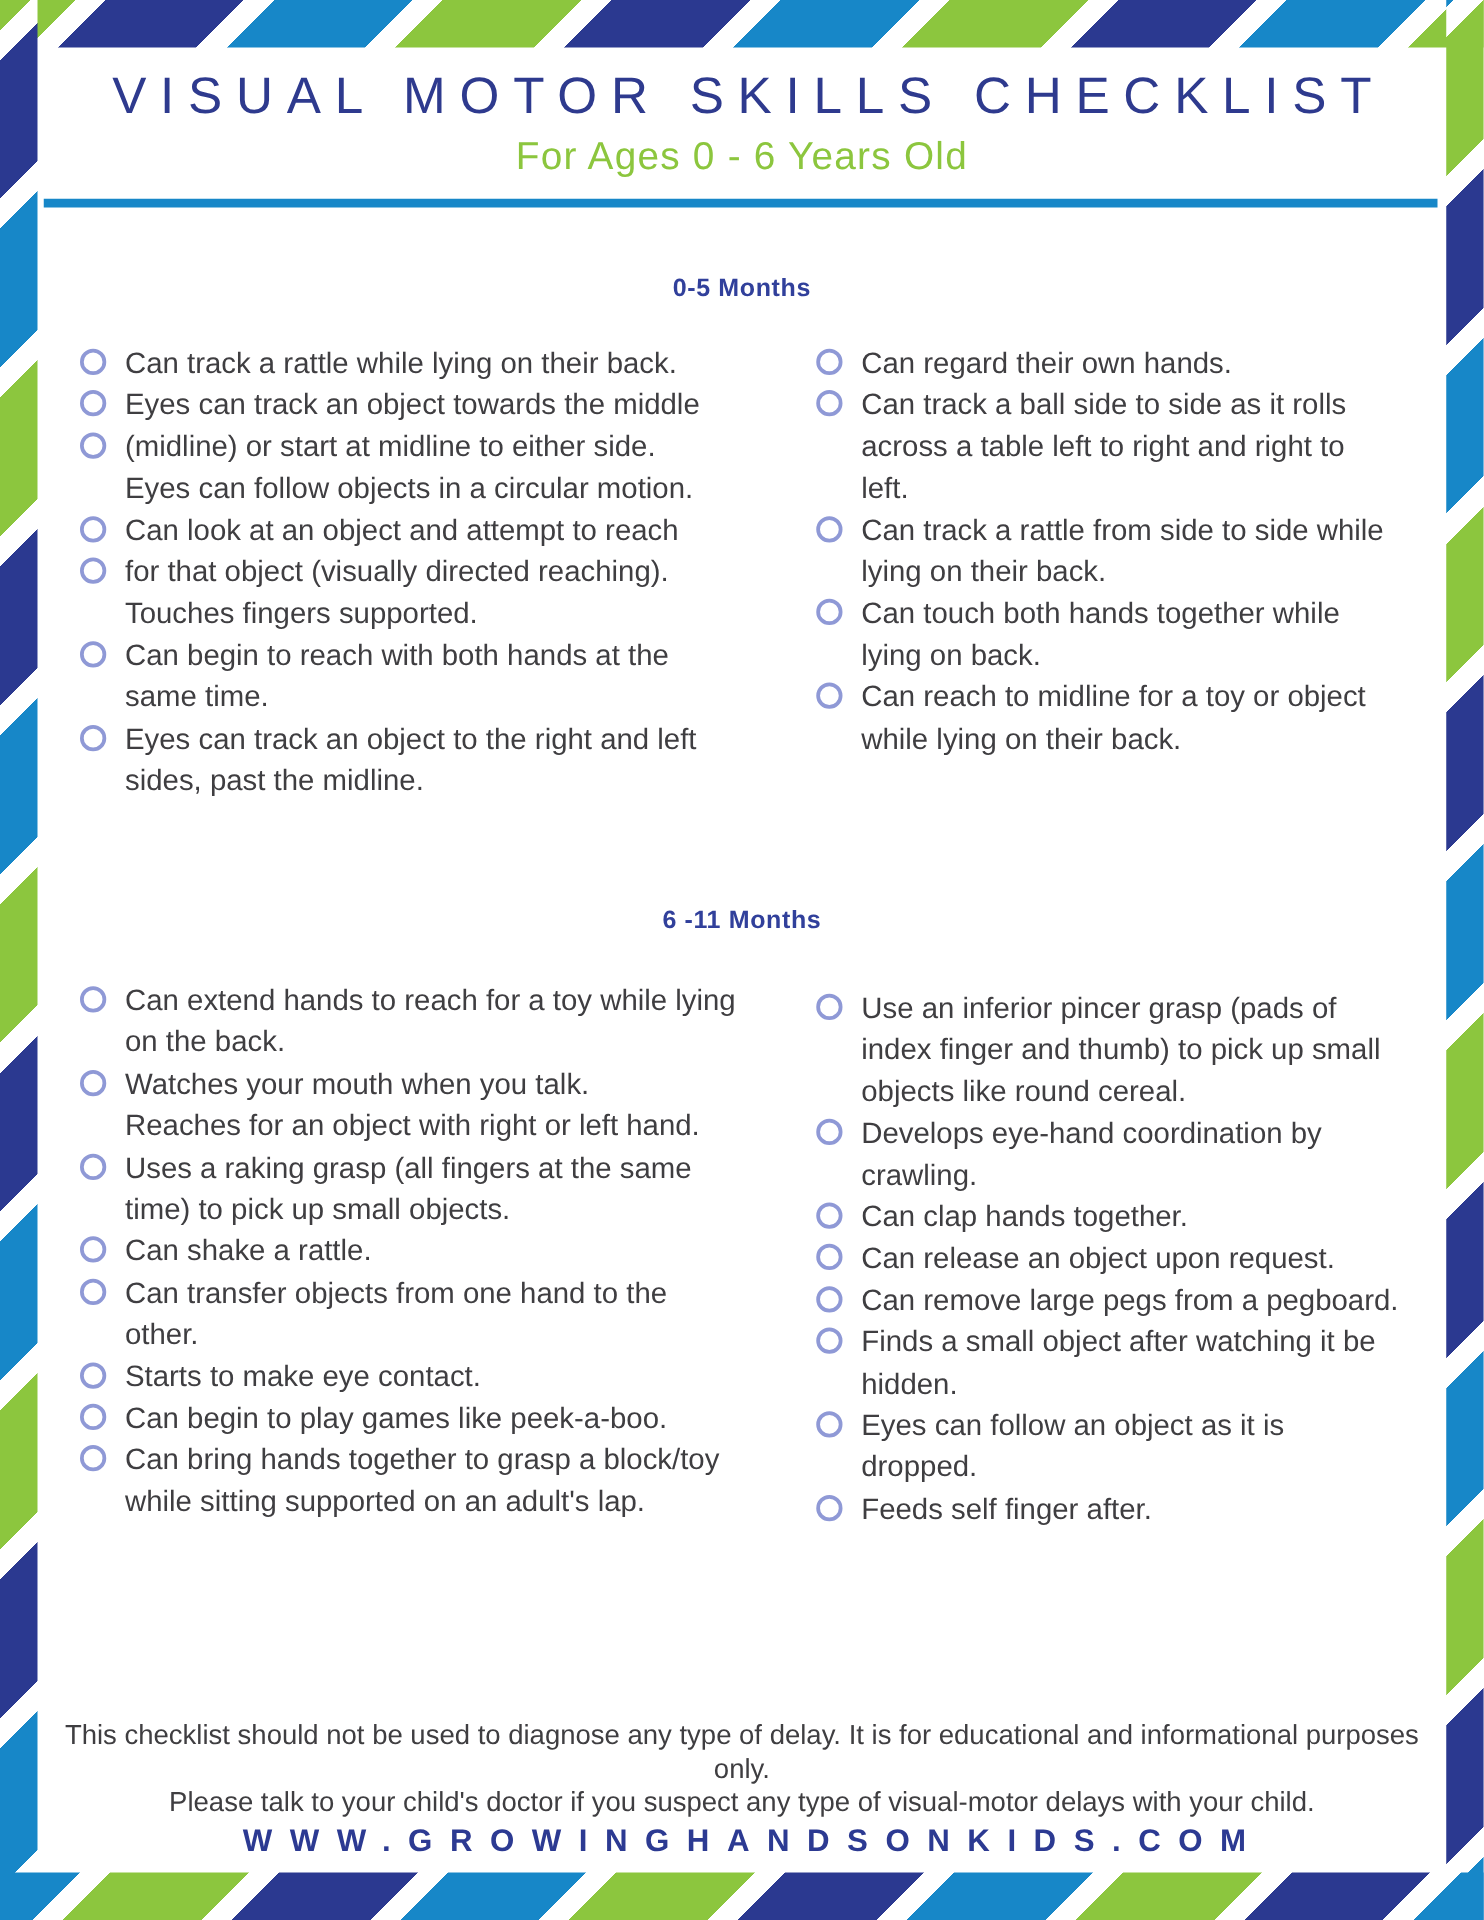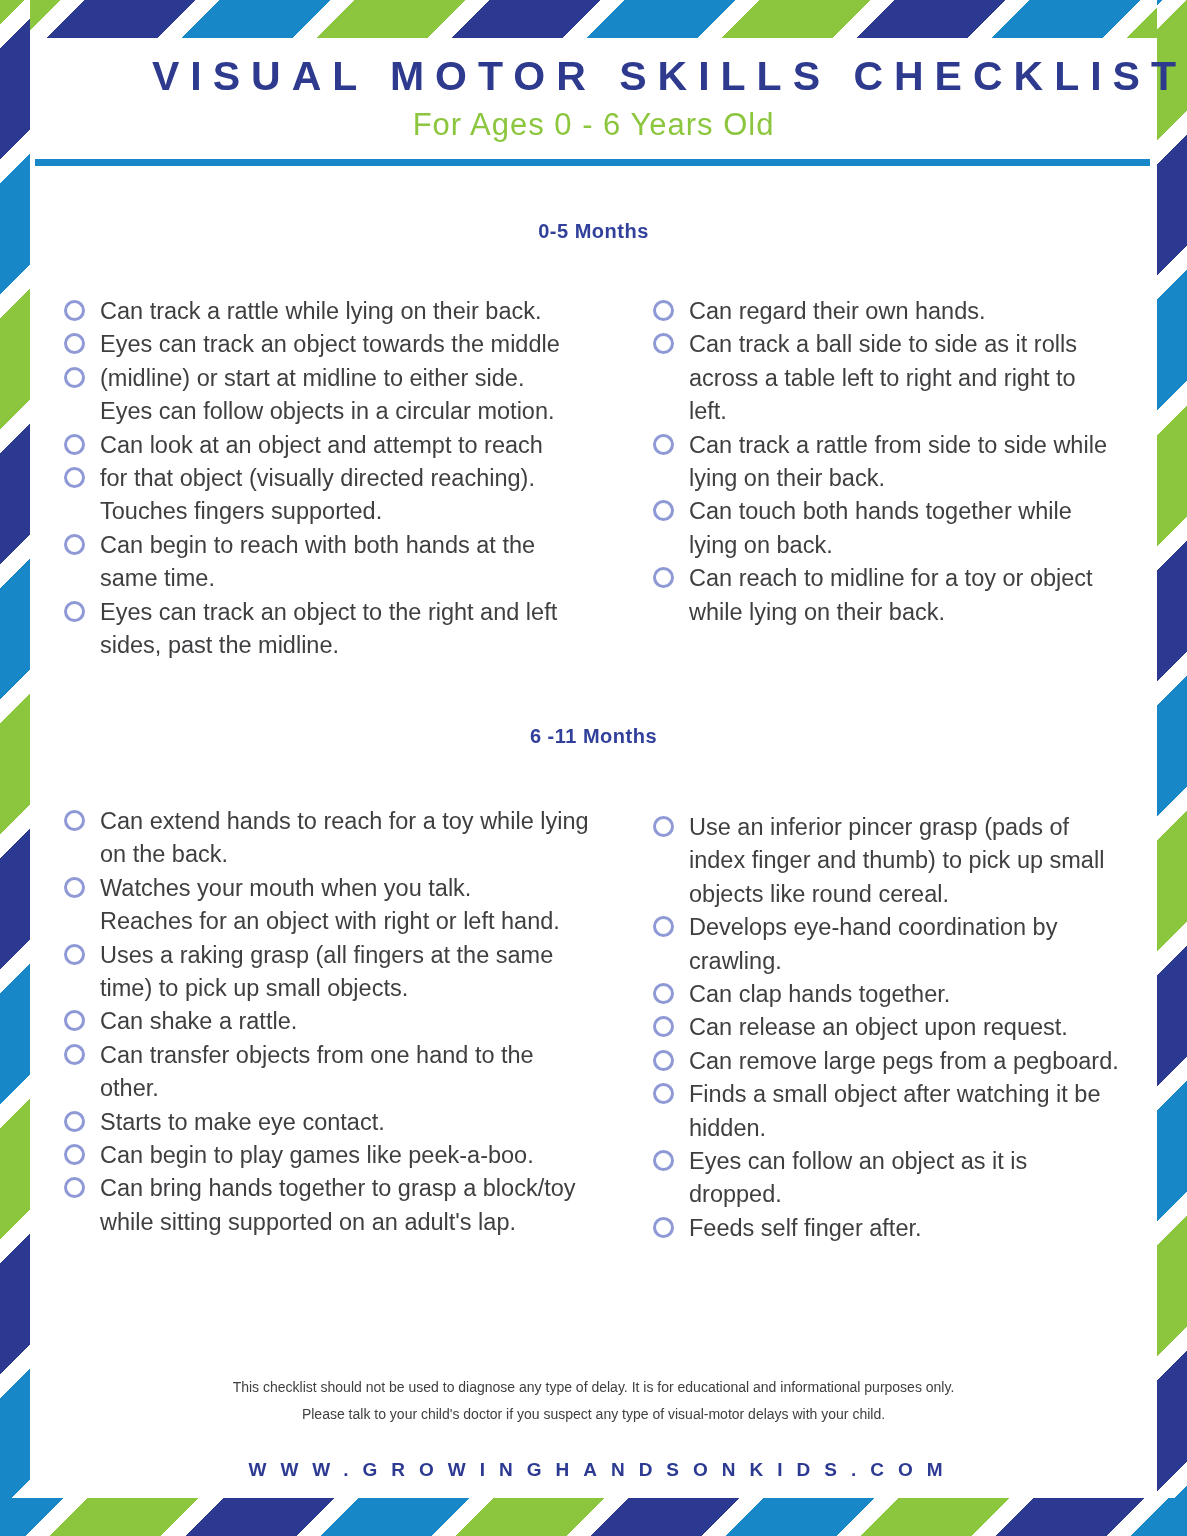--- a/index.html
+++ b/index.html
@@ -25,52 +25,52 @@
       #2b3990 116.6px 195.1px, #ffffff 195.1px 212.1px,
       #1787c8 212.1px 290.6px, #ffffff 290.6px 307.6px,
       #8cc63e 307.6px 386.1px, #ffffff 386.1px 403.1px); }
   .stripe-bottom { left:0; bottom:0; width:100%; height:38px;
     background:repeating-linear-gradient(135deg,
       #2b3990 157.7px 236.2px, #ffffff 236.2px 253.2px,
       #1787c8 253.2px 331.7px, #ffffff 331.7px 348.7px,
       #8cc63e 348.7px 427.2px, #ffffff 427.2px 444.2px); }
 
   
-  .title { position:absolute; top:53px; left:0; right:0; text-align:right;
-    font-size:41px; font-weight:bold; letter-spacing:11px; padding-left:11px;
+  .title { position:absolute; top:53px; left:0; right:0; text-align:center;
+    font-size:41px; font-weight:normal; letter-spacing:11px; padding-left:11px;
     color:#2e3a8e; white-space:nowrap; }
   .subtitle { position:absolute; top:107px; left:0; right:0; text-align:center;
     font-size:31px; font-weight:normal; letter-spacing:1px; color:#8cc63e; }
   .rule { position:absolute; top:159px; left:35px; width:1115px; height:7px;
     background:#1787c8; }
 
   
   .section-heading { position:absolute; left:0; right:0; text-align:center;
     font-size:20px; font-weight:bold; color:#31409b; letter-spacing:0.5px; }
   .heading-s0 { top:220px; }
   .heading-s1 { top:725px; }
 
-  .col { position:absolute;margin-top:21px; }
+  .col { position:absolute; }
   .col-s0-left  { left:64px;  top:274px; }
   .col-s0-right { left:653px; top:274px; }
   .col-s1-left  { left:64px;  top:784px; }
   .col-s1-right { left:653px; top:790px; }
 
   .row { display:flex; height:33.4px; align-items:flex-start; }
   .bullet-slot { width:36px; flex:none; display:block; }
   .bullet { display:block; width:15px; height:15px; border:3px solid #8f99d6;
     border-radius:50%; margin-top:5px; background:transparent; }
   .line-text { font-size:23.5px; line-height:33.4px; color:#3f3e41;
     white-space:nowrap; }
 
   
   .disclaimer { position:absolute; top:1374px; left:40px; right:40px;
-    text-align:center; font-size:14px; line-height:27px; color:#3f3e41; }
+    text-align:center; font-size:22px; line-height:27px; color:#3f3e41; }
   .website { position:absolute; top:1459px; left:0; right:0; text-align:center;
-    font-size:19px; font-weight:600; letter-spacing:14px; padding-left:18px;
+    font-size:25px; font-weight:600; letter-spacing:14px; padding-left:18px;
     color:#2c3a92; white-space:nowrap; }
 </style>
 </head>
 <body>
 
 <div class="page">
 
   <div class="stripe stripe-top"></div>
   <div class="stripe stripe-left"></div>
   <div class="stripe stripe-right"></div>

